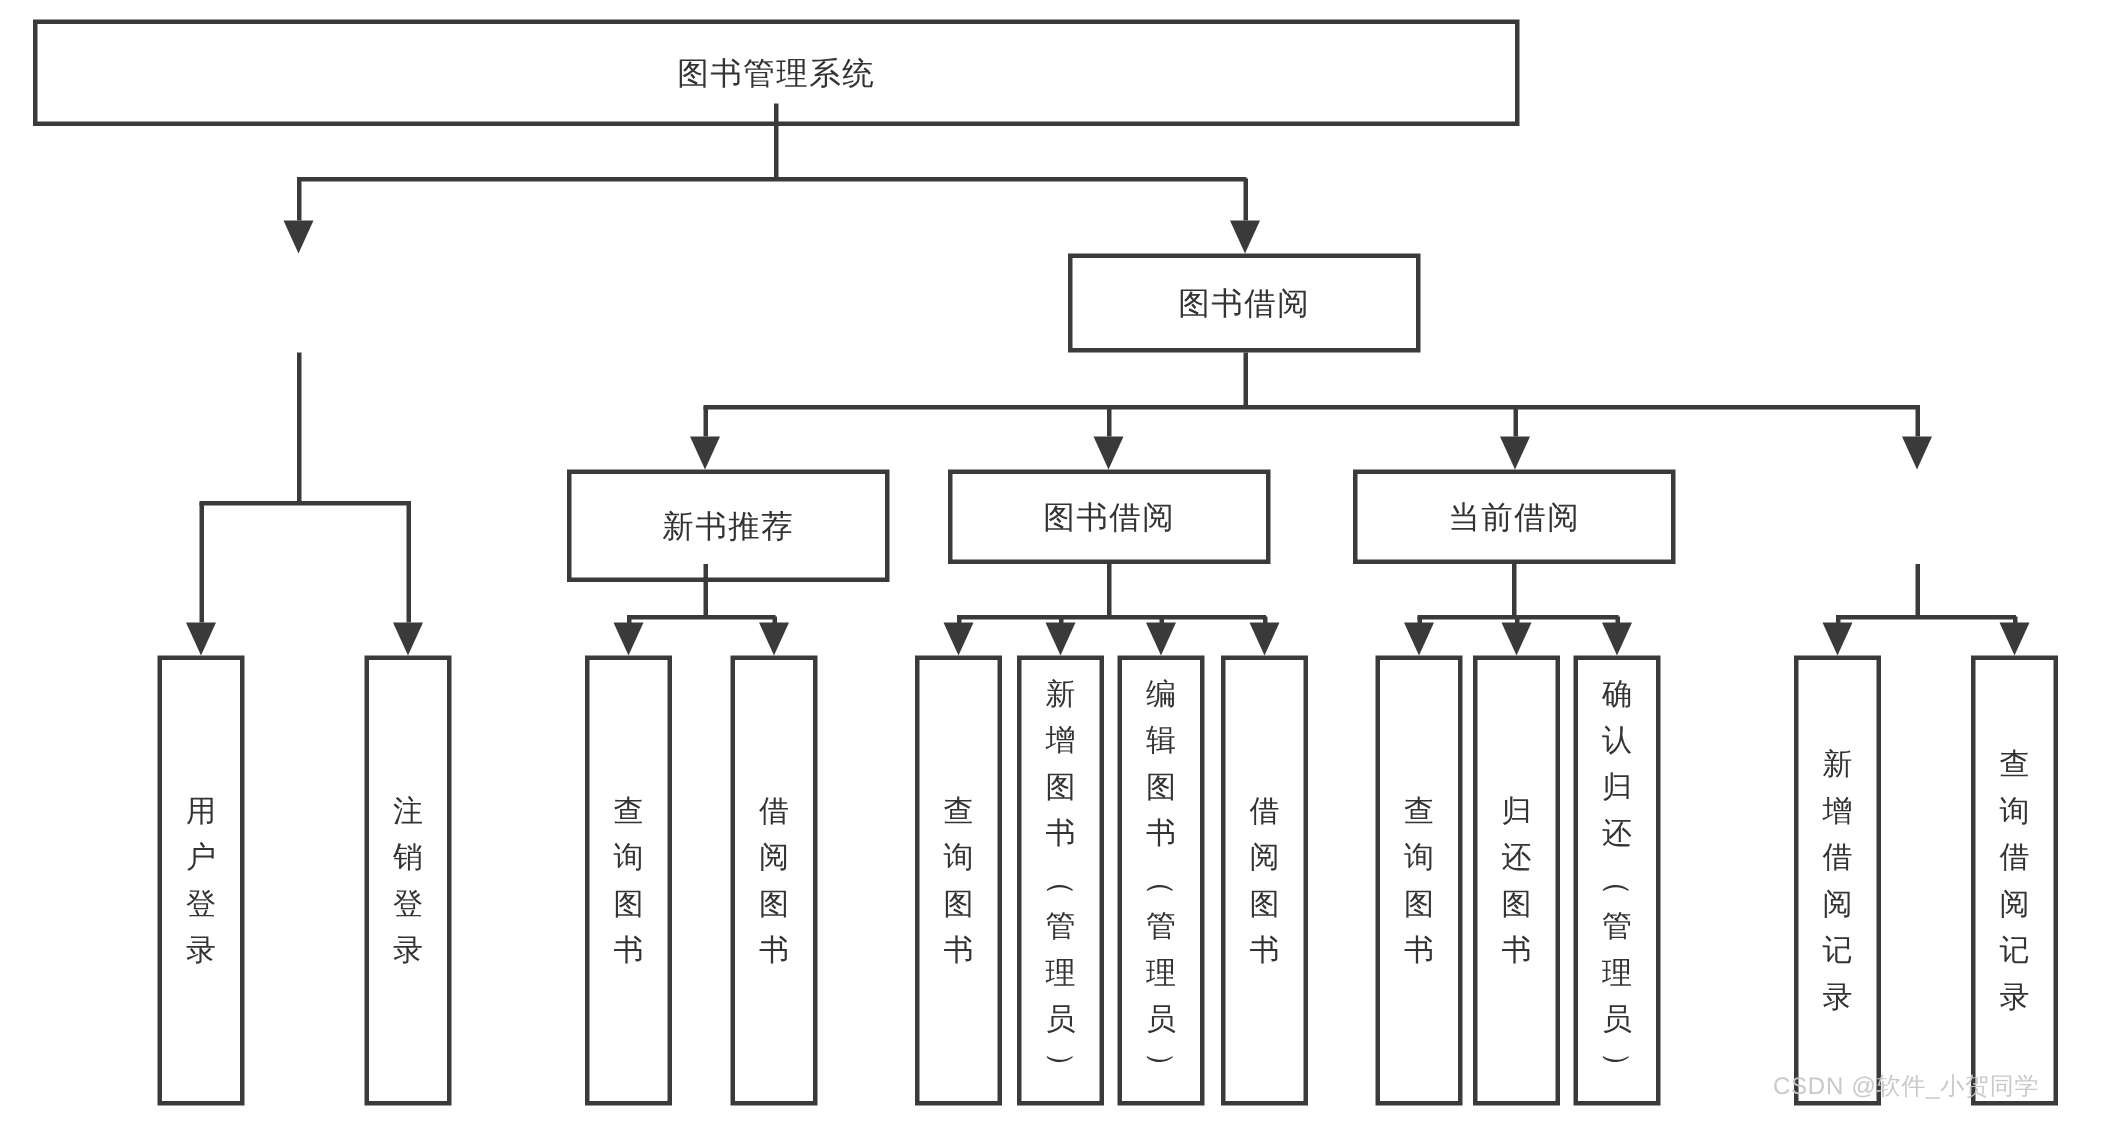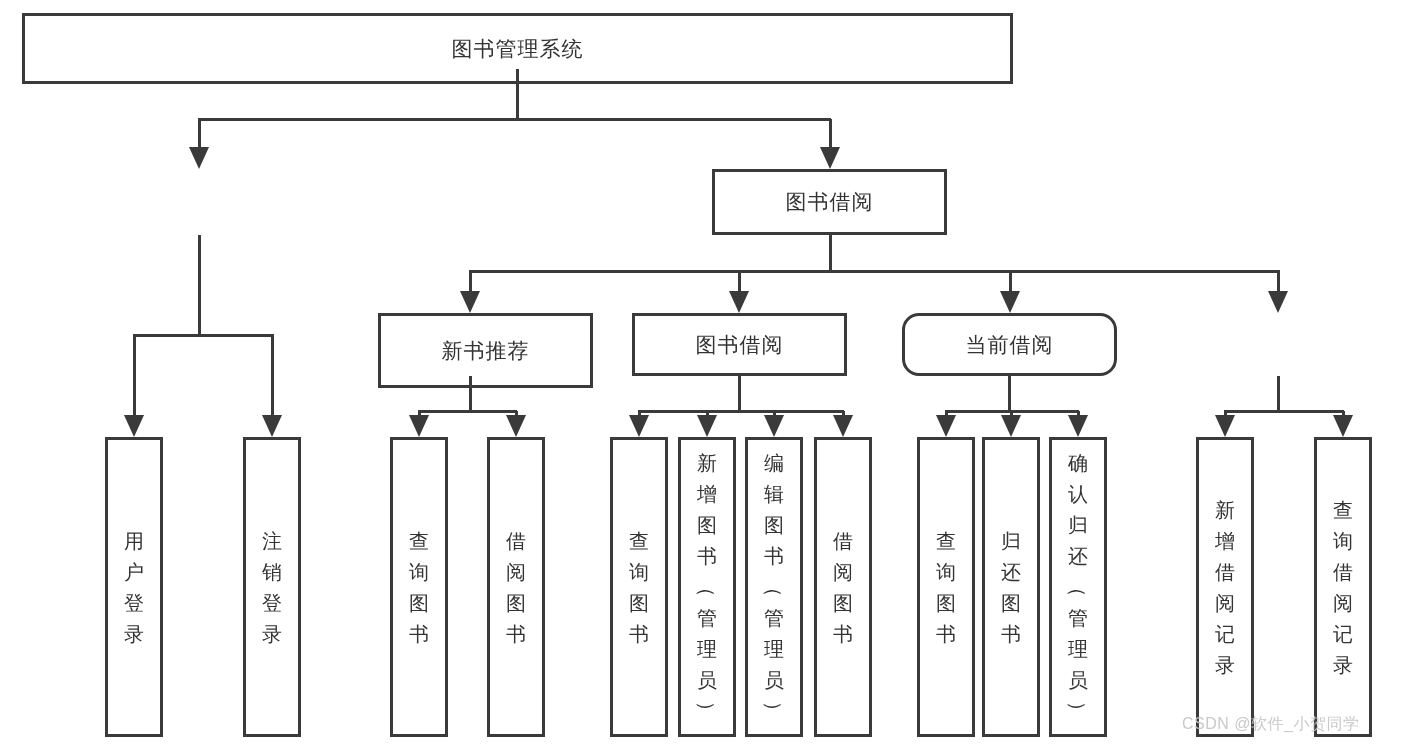--- a/index.html
+++ b/index.html
@@ -84,21 +84,21 @@
   <div class="hbox" style="left:712px; top:169px; width:235px; height:66px;">
     <span>图书借阅</span>
   </div>
 
   <div class="hbox" style="left:363px; top:313px; width:215px; height:75px;margin-left:15px;">
     <span>新书推荐</span>
   </div>
   <div class="hbox" style="left:632px; top:313px; width:215px; height:63px;">
     <span>图书借阅</span>
   </div>
-  <div class="hbox" style="left:902px; top:313px; width:215px; height:63px;border-radius:17px;">
+  <div class="hbox" style="left:902px; top:313px; width:215px; height:63px;">
     <span>当前借阅</span>
   </div>
 
   <div class="vbox" style="left:105px;">
     <div class="vtext">
         <div class="vchar">用</div>
         <div class="vchar">户</div>
         <div class="vchar">登</div>
         <div class="vchar">录</div>
       </div>

